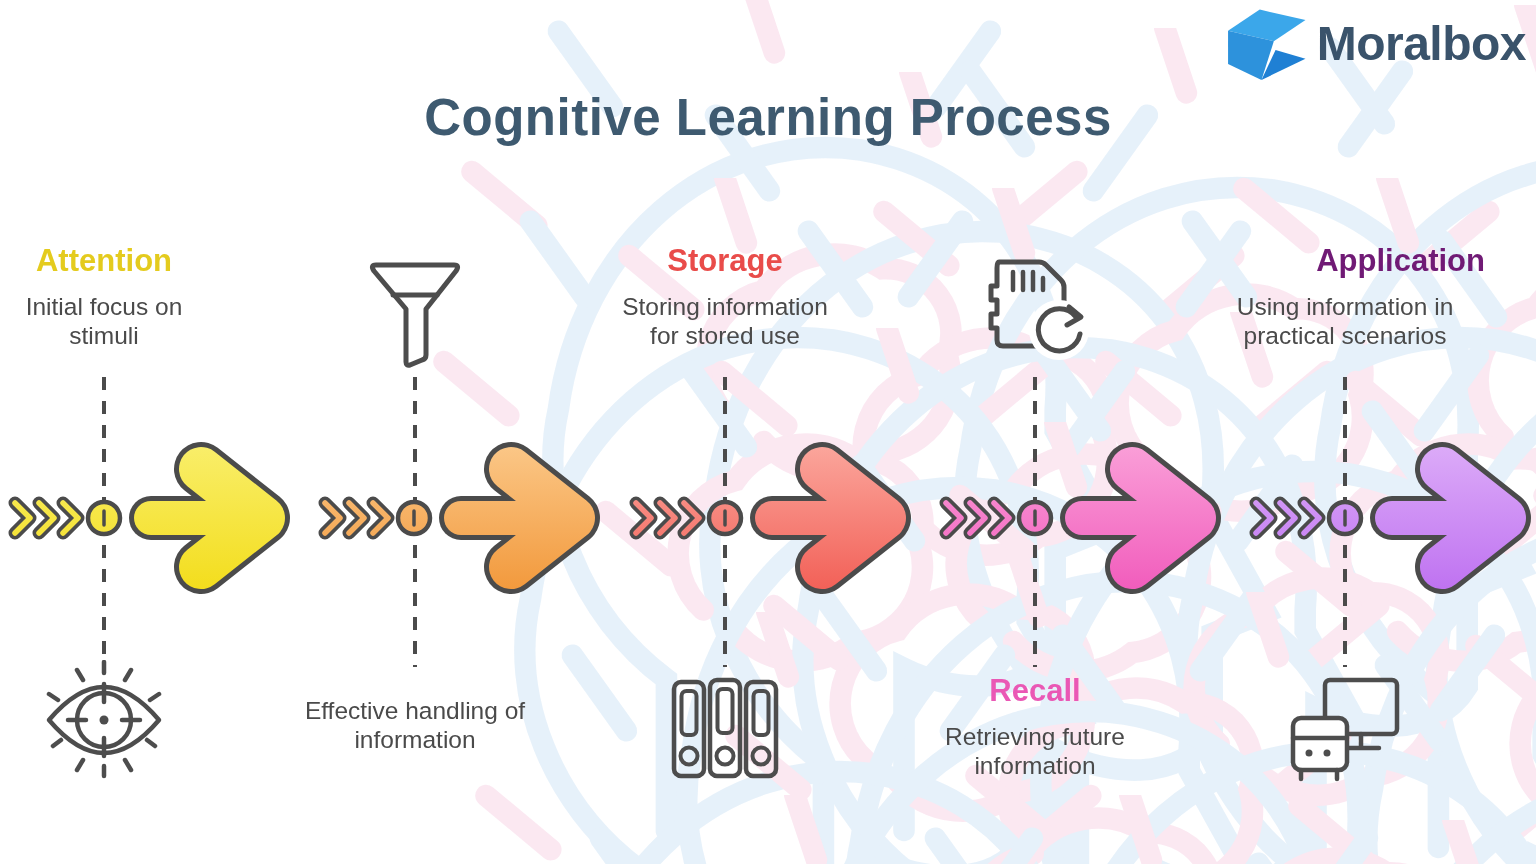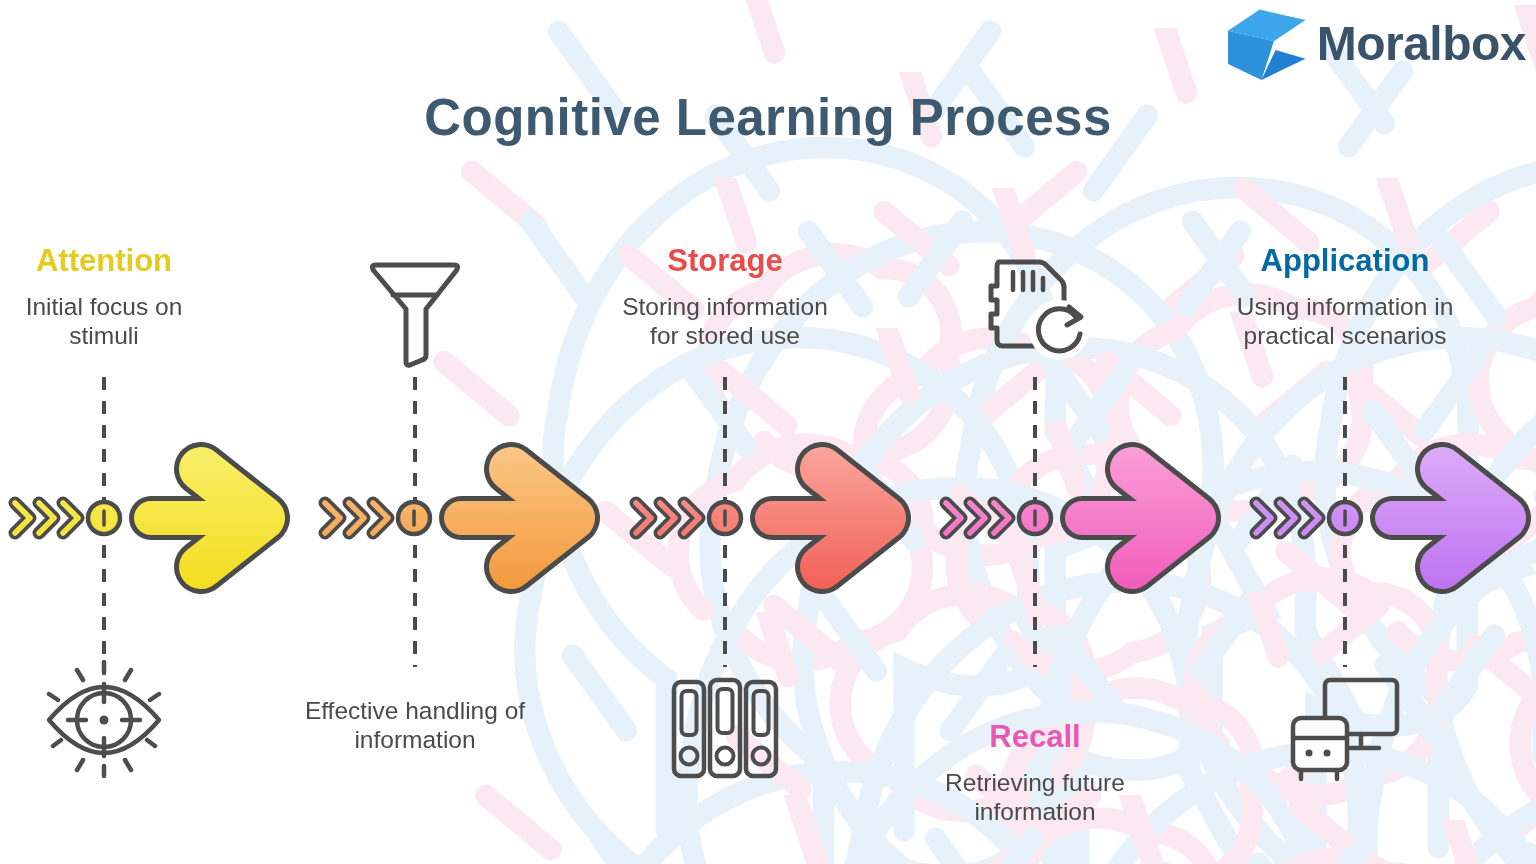--- a/index.html
+++ b/index.html
@@ -208,30 +208,30 @@
       <path d="M36,16 V34 M46,16 V34 M56,16 V34 M66,22 V34" stroke-width="4.5"></path>
       <circle cx="82" cy="74" r="30" fill="#ffffff" stroke="none"></circle>
       <path d="M99,61 A21,21 0 1 0 103,78"></path>
       <path d="M92,51 L104,61 L90,69"></path>
     </g>
   </svg>
   <div class="dash-line" style="left:1033px"></div>
   <svg class="arrow-svg" style="left:936px" viewBox="0 0 300 170">
       <use href="#arrow-shape"></use>
     </svg>
-  <div class="stage-text" style="left:895px;top:720px">
+  <div class="stage-text" style="left:895px;top:674px">
     <h2 class="stage-title" style="color: rgb(234, 88, 181);">Recall</h2>
     <p class="stage-desc">Retrieving future
 information</p>
   </div>
 </div>
 
 <div class="stage" style="--agrad: url(#grad4);">
   <div class="stage-text" style="left:1205px;top:244px">
-    <h2 class="stage-title" style="color: #0369a1;">Application</h2>
+    <h2 class="stage-title" style="color: #701a75; text-align: right;">Application</h2>
     <p class="stage-desc">Using information in
 practical scenarios</p>
   </div>
   <div class="dash-line" style="left:1343px"></div>
   <svg class="arrow-svg" style="left:1246px" viewBox="0 0 300 170">
       <use href="#arrow-shape"></use>
     </svg>
   <svg class="stage-icon" style="left:1287px;top:672px" width="116" height="114" viewBox="0 0 116 114">
     <g fill="none" stroke="var(--icon)" stroke-width="4.5" stroke-linecap="round" stroke-linejoin="round">
       <rect x="38" y="8" width="72" height="54" rx="5"></rect>

